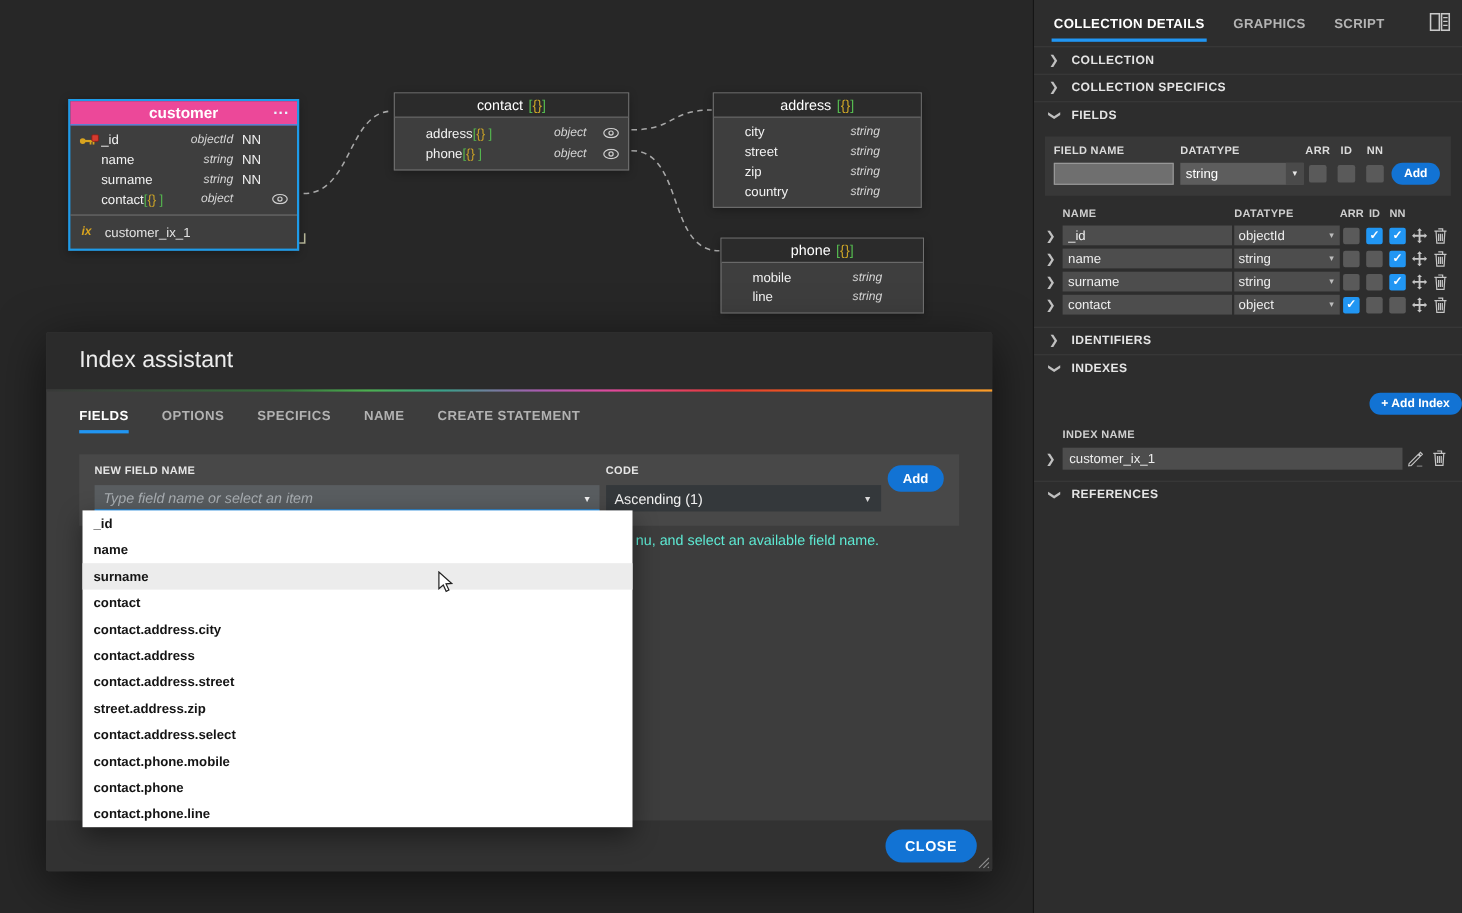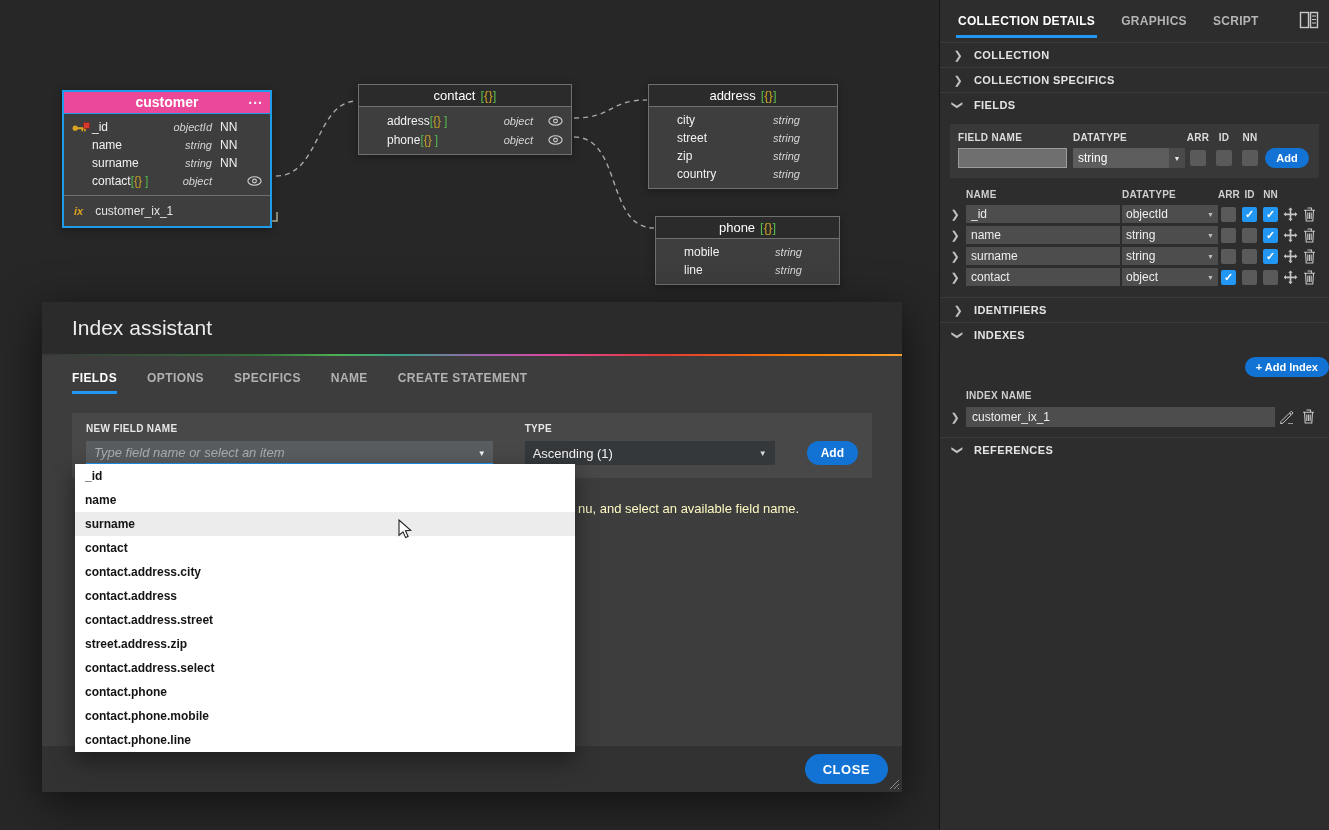--- a/index.html
+++ b/index.html
@@ -42,21 +42,21 @@
            box-shadow:0 10px 45px rgba(0,0,0,.6); border-radius:2px; }
   .modal-header { height:52px; background:#2b2b2b; display:flex; align-items:center; padding-left:30px;
            font-size:21px; color:#ececec; border-radius:2px 2px 0 0; }
   .rainbow { height:2px;
     background:linear-gradient(90deg,#383838 0%,#34703a 25%,#4caf50 34%,#3aa08a 42%,#a85cb0 52%,#e0489a 60%,#e53935 72%,#f57c00 88%,#fb9d2b 100%); }
   .modal-tabs { display:flex; gap:30px; padding:0 30px; height:44px; align-items:center; }
   .mtab { font-size:12px; font-weight:700; letter-spacing:.4px; color:#b2b2b2; position:relative; }
   .mtab.active { color:#fff; }
   .mtab.active::after { content:""; position:absolute; left:0; right:0; bottom:-9px; height:3px; background:#2196f3; }
 
-  .modal-form { margin:13px 30px 0; background:#484848; padding:10px 14px 13px; display:flex; gap:32px; align-items:flex-end; }
+  .modal-form { margin:13px 30px 0; background:#484848; padding:10px 14px 13px; display:flex; gap:6px; align-items:flex-start; }
   .mf-col1 { flex:1; }
   .mf-col2 { width:250px; flex:none; }
   .mf-label { font-size:10px; font-weight:700; color:#e6e6e6; letter-spacing:.3px; display:block; margin-bottom:7px; }
   .field-input-wrap { position:relative; }
   .field-input { width:100%; height:24px; background:#595d60; border:none; border-bottom:2px solid #2196f3;
            color:#e8e8e8; font-style:italic; font-size:13px; padding:0 22px 0 8px; outline:none;
            font-family:"Liberation Sans",sans-serif; }
   .field-input::placeholder { color:#a9aeb2; font-style:italic; }
   .input-arrow { position:absolute; right:7px; top:8px; font-size:8px; color:#f0f0f0; }
   .type-select { height:24px; background:#34383b; display:flex; align-items:center; padding:0 8px;
@@ -64,21 +64,21 @@
   .type-select .sel-arrow { margin-left:auto; font-size:8px; color:#d8d8d8; }
   .btn-pill { border:none; background:#1273d4; color:#fff; font-weight:700; display:inline-flex; align-items:center;
            justify-content:center; font-family:"Liberation Sans",sans-serif; cursor:default; }
   .add-btn { height:24px; padding:0 14px; border-radius:12px; font-size:12px; }
 
   .dropdown { position:absolute; left:33px; top:162px; width:500px; background:#fff; z-index:6;
            box-shadow:0 8px 22px rgba(0,0,0,.45); }
   .ditem { height:24px; line-height:24px; padding-left:10px; font-size:12px; font-weight:700; color:#141414; }
   .ditem.highlighted { background:#ececec; }
 
-  .helper { position:absolute; left:536px; top:199px; color:#fef9c3; font-size:13px; white-space:nowrap; }
+  .helper { position:absolute; left:536px; top:181px; color:#5eead4; font-size:13px; white-space:nowrap; }
 
   .modal-footer { position:absolute; bottom:0; left:0; right:0; height:46px; background:#323232;
            display:flex; align-items:center; justify-content:flex-end; padding-right:14px; border-radius:0 0 2px 2px; }
   .close-btn { height:30px; padding:0 18px; border-radius:15px; font-size:13px; letter-spacing:.5px; }
   .modal-resize { position:absolute; right:2px; bottom:2px; }
 
   
   .sidebar { position:absolute; left:939px; top:0; width:390px; height:830px; background:#2d2d2d;
            border-left:1px solid #151515; font-size:12px; }
   .stabbar { height:42px; display:flex; align-items:center; padding-left:18px; gap:26px; position:relative; }
@@ -293,43 +293,43 @@
 
   <div class="modal-form">
     <div class="mf-col1">
       <span class="mf-label">NEW FIELD NAME</span>
       <div class="field-input-wrap">
         <input class="field-input" type="text" placeholder="Type field name or select an item" style="">
         <span class="input-arrow">▼</span>
       </div>
     </div>
     <div class="mf-col2">
-      <span class="mf-label">TYPE</span>
+      <span class="mf-label">CODE</span>
       <div class="type-select">
         <span>Ascending (1)</span>
         <span class="sel-arrow">▼</span>
       </div>
     </div>
     <button class="btn-pill add-btn">Add</button>
   </div>
 
   <div class="helper">nu, and select an available field name.</div>
 
   <div class="dropdown">
     <div class="ditem">_id</div>
     <div class="ditem">name</div>
     <div class="ditem highlighted">surname</div>
     <div class="ditem">contact</div>
     <div class="ditem">contact.address.city</div>
     <div class="ditem">contact.address</div>
     <div class="ditem">contact.address.street</div>
     <div class="ditem">street.address.zip</div>
     <div class="ditem">contact.address.select</div>
+    <div class="ditem">contact.phone.mobile</div>
     <div class="ditem">contact.phone</div>
-    <div class="ditem">contact.phone.mobile</div>
     <div class="ditem">contact.phone.line</div>
   </div>
 
   <div class="modal-footer">
     <button class="btn-pill close-btn">CLOSE</button>
   </div>
   <svg class="modal-resize" width="11" height="11">
     <path d="M1,10 L10,1 M5,10 L10,5 M9,10 L10,9" stroke="#8d8d8d" stroke-width="1" fill="none"></path>
   </svg>
 </div>

